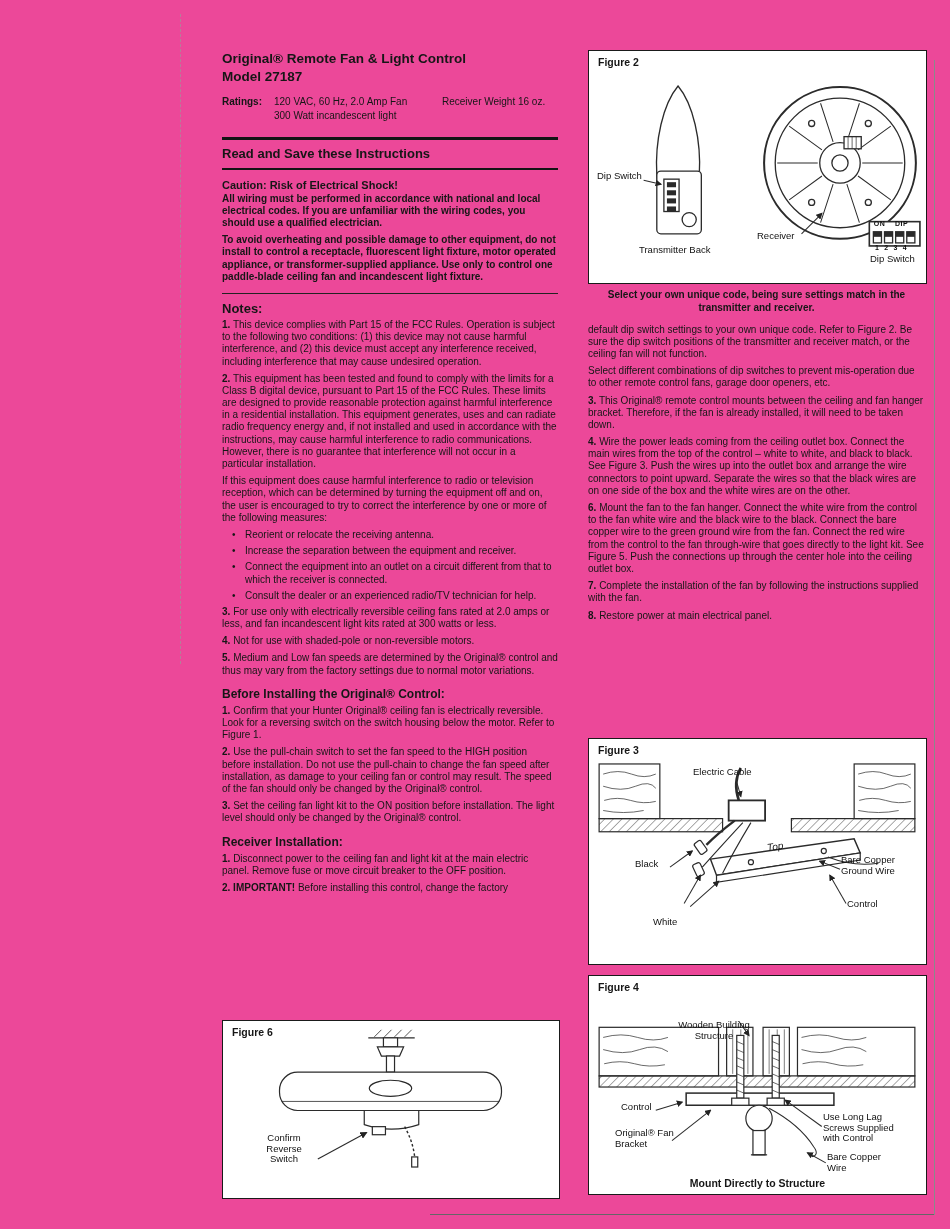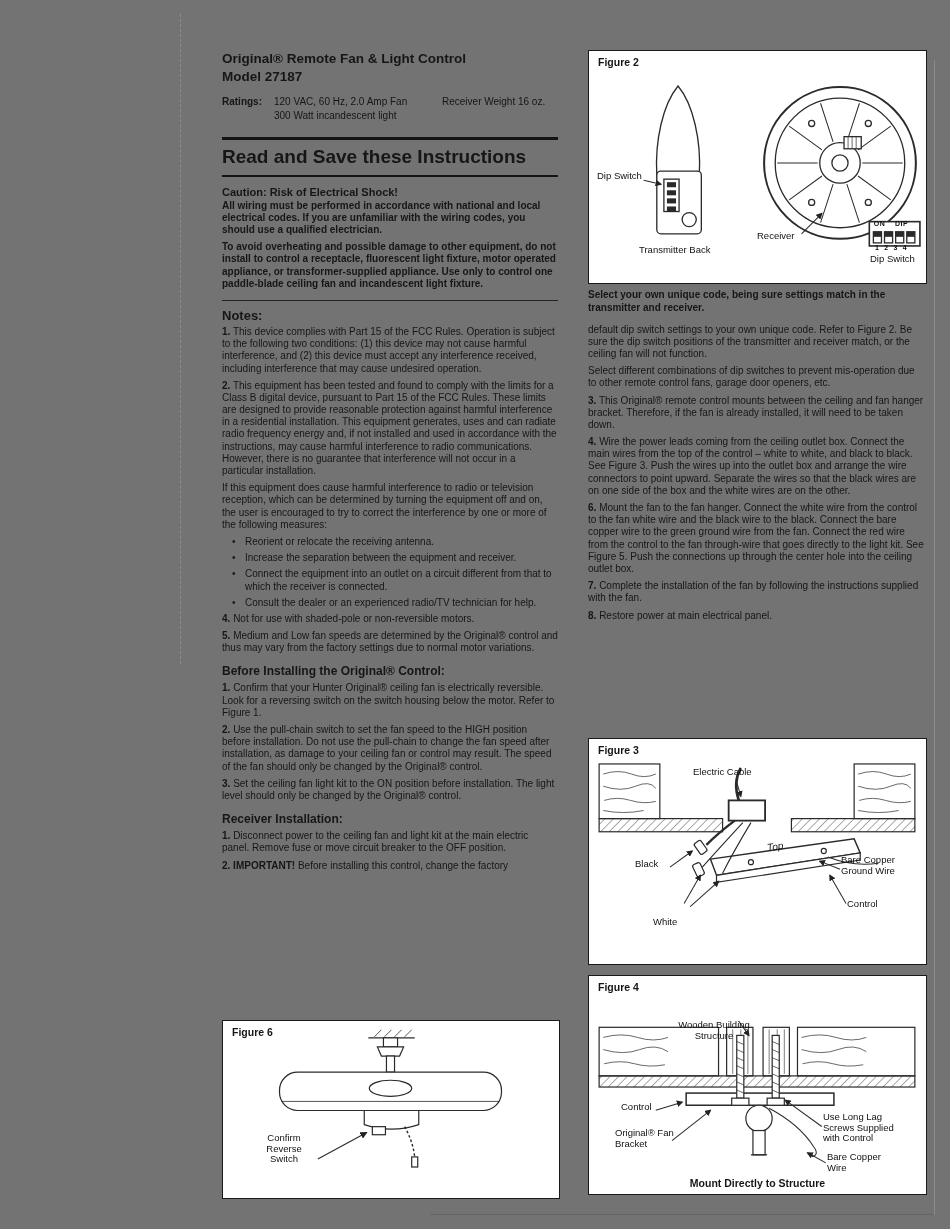--- a/index.html
+++ b/index.html
@@ -1,32 +1,32 @@
 <!DOCTYPE html>
 <html><head>
 <meta charset="utf-8">
 <style>
   html,body{margin:0;padding:0;}
   body{width:950px;height:1229px;background:#ffffff;font-family:"Liberation Sans","DejaVu Sans",sans-serif;color:#161616;position:relative;overflow:hidden;}
-  .page{position:absolute;inset:0;background:#737373;}
+  .page{position:absolute;inset:0;background:#ec4899;}
 
   
   .crease{position:absolute;left:180px;top:14px;height:650px;border-left:1.5px dashed #9a9a9a;opacity:.65;}
   .edge-right{position:absolute;left:934px;top:60px;height:1155px;border-left:1.5px solid #8a8a8a;}
   .edge-bottom{position:absolute;left:430px;top:1214px;width:504px;border-top:1.5px solid #666;}
 
   .col-left{position:absolute;left:222px;top:50px;width:336px;}
   .col-right{position:absolute;left:588px;top:50px;width:337px;}
 
   .title{font-size:13.5px;font-weight:700;line-height:1.32;}
   .ratings{display:grid;grid-template-columns:52px 168px auto;font-size:10px;line-height:1.4;margin-top:9px;}
   .rat-l2{grid-column:2;}
   .rat-w{white-space:nowrap;}
 
-  .readsave{margin-top:14px;border-top:3px solid #141414;border-bottom:2px solid #141414;padding:6px 0 7px;font-size:19px;font-weight:700;}
+  .readsave{margin-top:14px;border-top:3px solid #141414;border-bottom:2px solid #141414;padding:6px 0 7px;font-size:13px;font-weight:700;}
 
   .p{font-size:10px;line-height:1.22;margin:0 0 5px;}
   .bold{font-weight:700;}
   .ld{font-weight:700;}
 
   .caution-h{font-size:11px;font-weight:700;margin:9px 0 2px;}
   .notes-h{font-size:13px;font-weight:700;margin:10px 0 3px;border-top:1.5px solid #222;padding-top:7px;}
   .sec2-h{font-size:12px;font-weight:700;margin:10px 0 4px;}
 
   .bullet{display:flex;gap:5px;font-size:10px;line-height:1.22;margin:0 0 4px 10px;}
@@ -38,21 +38,21 @@
   .fig3{position:absolute;left:588px;top:738px;width:337px;height:225px;}
   .fig4{position:absolute;left:588px;top:975px;width:337px;height:218px;}
   .figsvg{position:absolute;inset:0;width:100%;height:100%;}
   .figlabel{position:absolute;left:7px;top:5px;font-size:10.5px;font-weight:700;background:#fff;padding:0 2px;z-index:2;}
   .figtext{position:absolute;font-size:9.5px;line-height:1.12;white-space:pre-line;color:#111;z-index:2;}
   .figtext.center{text-align:center;}
   .pre{white-space:pre;}
   .tiny{font-size:7px;font-weight:700;letter-spacing:.5px;}
   .top-label{font-style:italic;transform:rotate(-8deg);font-size:10px;}
   .figcaption{position:absolute;left:0;right:0;bottom:5px;text-align:center;font-size:10.5px;font-weight:700;z-index:2;}
-  .caption2{font-weight:700;margin:5px 0 9px;line-height:1.28;}
+  .caption2{font-weight:700;margin:5px 0 9px;line-height:1.28;text-align:center;}
 </style>
 </head>
 <body>
 
 <div class="page">
 
   <div class="crease"></div>
   <div class="edge-right"></div>
   <div class="edge-bottom"></div>
 
@@ -91,20 +91,21 @@
       </div>
     <div class="bullet">
         <span class="dot">•</span>
         <span>Connect the equipment into an outlet on a circuit different from that to which the receiver is connected.</span>
       </div>
     <div class="bullet">
         <span class="dot">•</span>
         <span>Consult the dealer or an experienced radio/TV technician for help.</span>
       </div>
 
+    <p class="p"><b class="ld">3.</b> <span>For use only with electrically reversible ceiling fans rated at 2.0 amps or less, and fan incandescent light kits rated at 300 watts or less.</span></p>
     <p class="p"><b class="ld">4.</b> <span>Not for use with shaded-pole or non-reversible motors.</span></p>
     <p class="p"><b class="ld">5.</b> <span>Medium and Low fan speeds are determined by the Original® control and thus may vary from the factory settings due to normal motor variations.</span></p>
 
     <div class="sec2-h">Before Installing the Original® Control:</div>
     <p class="p"><b class="ld">1.</b> <span>Confirm that your Hunter Original® ceiling fan is electrically reversible. Look for a reversing switch on the switch housing below the motor. Refer to Figure 1.</span></p>
     <p class="p"><b class="ld">2.</b> <span>Use the pull-chain switch to set the fan speed to the HIGH position before installation. Do not use the pull-chain to change the fan speed after installation, as damage to your ceiling fan or control may result. The speed of the fan should only be changed by the Original® control.</span></p>
     <p class="p"><b class="ld">3.</b> <span>Set the ceiling fan light kit to the ON position before installation. The light level should only be changed by the Original® control.</span></p>
 
     <div class="sec2-h">Receiver Installation:</div>
     <p class="p"><b class="ld">1.</b> <span>Disconnect power to the ceiling fan and light kit at the main electric panel. Remove fuse or move circuit breaker to the OFF position.</span></p>

